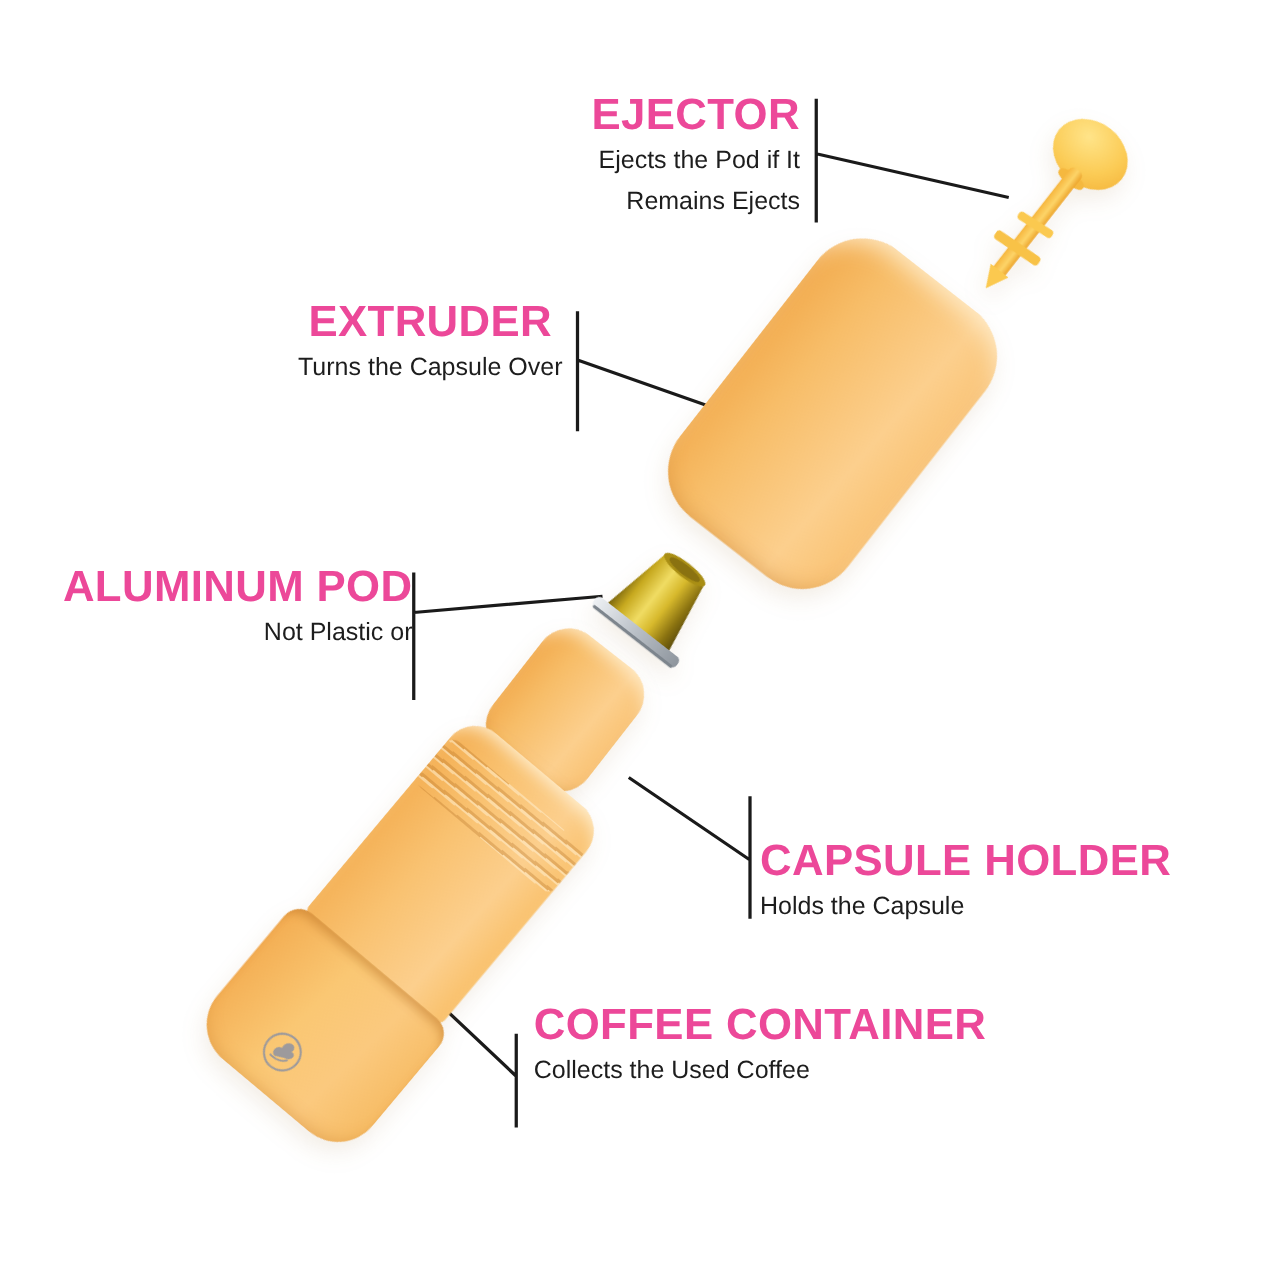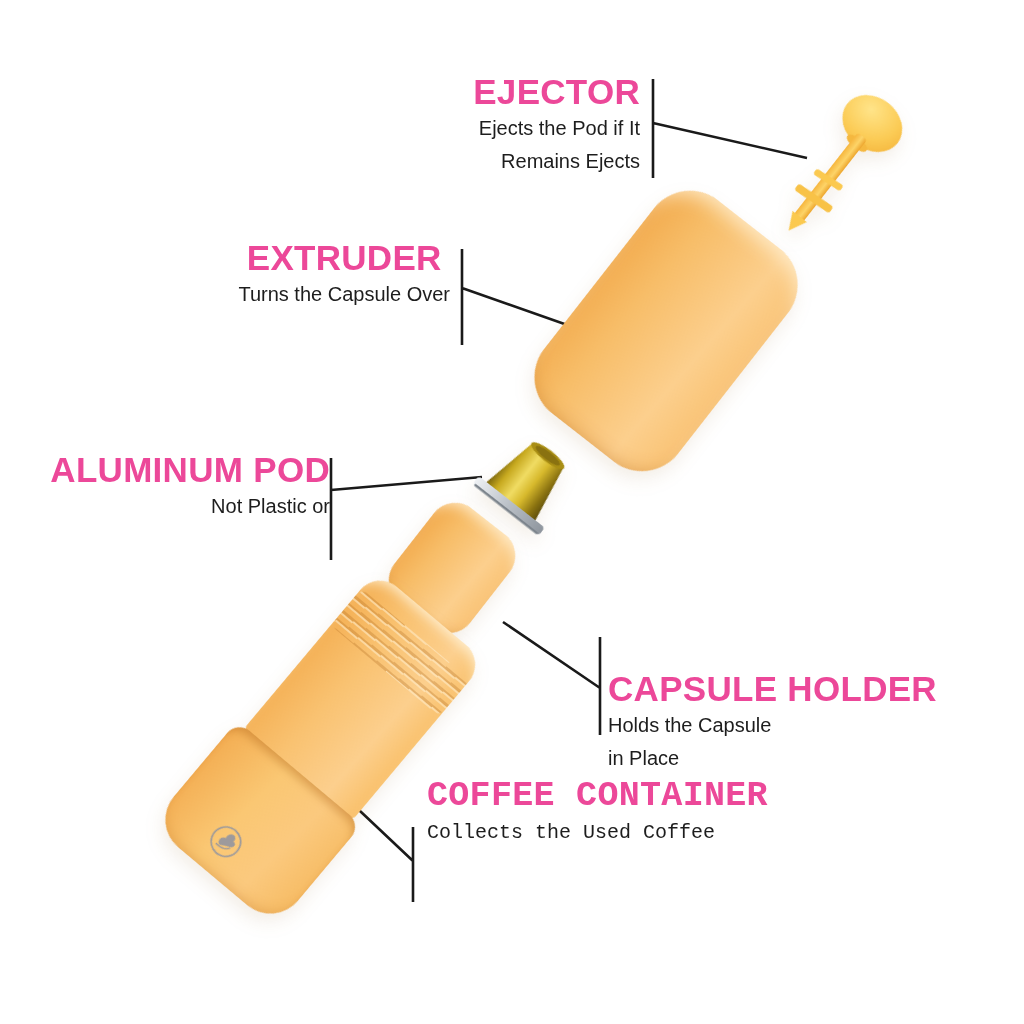--- a/index.html
+++ b/index.html
@@ -17,21 +17,21 @@
 
   
   .label{position:absolute;white-space:nowrap;}
   .label .title{font-size:35px;font-weight:700;letter-spacing:.3px;line-height:40px;color:#ec4899;}
   .label .desc{font-size:20px;font-weight:400;line-height:33px;color:#1d1d1d;}
   .align-right{text-align:right;}
   #label-ejector{top:72px;right:384px;}
   #label-extruder{top:238px;right:574px;text-align:center;}
   #label-pod{top:450px;right:694px;}
   #label-holder{top:630px;left:608px;margin-top:39px;}
-  #label-container{top:776px;left:427px;font-family:Liberation Mono, monospace;}
+  #label-container{top:800px;left:427px;}
 
   
   .part{position:absolute;filter:drop-shadow(3px 8px 9px rgba(140,90,20,.10));}
   .orange-grad{background:linear-gradient(93deg,var(--part-orange-dark) 0%,#f7bd68 28%,var(--part-orange-light) 72%,#f9c273 100%);}
 
   #part-extruder{left:581px;top:196px;width:170px;height:270px;border-radius:46px;
     transform:rotate(38deg);
     box-shadow:inset 0 16px 20px -10px rgba(255,240,210,.9), inset 0 -12px 18px -12px rgba(190,110,30,.45);}
 
   #part-holder{left:404px;top:509px;width:96px;height:118px;border-radius:27px;
@@ -91,21 +91,20 @@
   </div>
 
   <div class="label align-right" id="label-pod">
     <div class="title">ALUMINUM POD</div>
     <div class="desc">Not Plastic or</div>
   </div>
 
   <div class="label" id="label-holder">
     <div class="title">CAPSULE HOLDER</div>
     <div class="desc">Holds the Capsule</div>
-    <div class="desc">in Place</div>
   </div>
 
   <div class="label" id="label-container">
     <div class="title">COFFEE CONTAINER</div>
     <div class="desc">Collects the Used Coffee</div>
   </div>
 
   <div class="part" id="part-ejector">
     <div class="pin-head"></div>
     <div class="pin-collar"></div>

